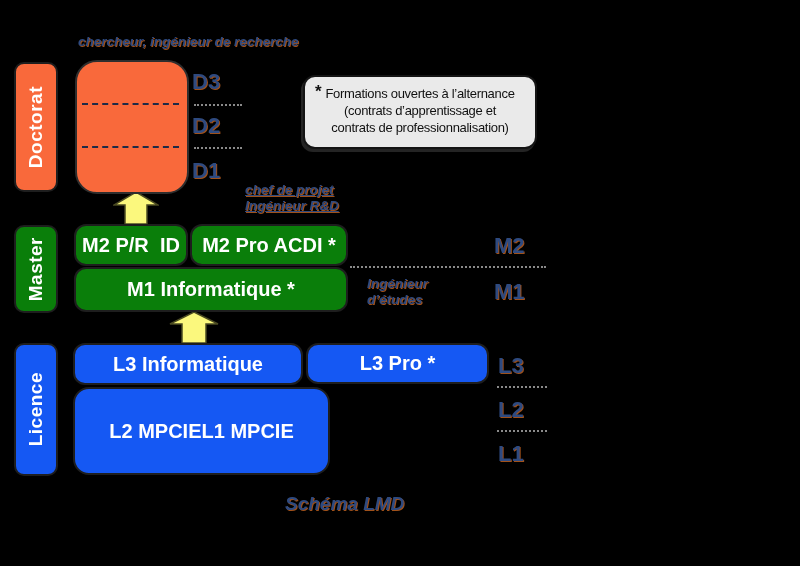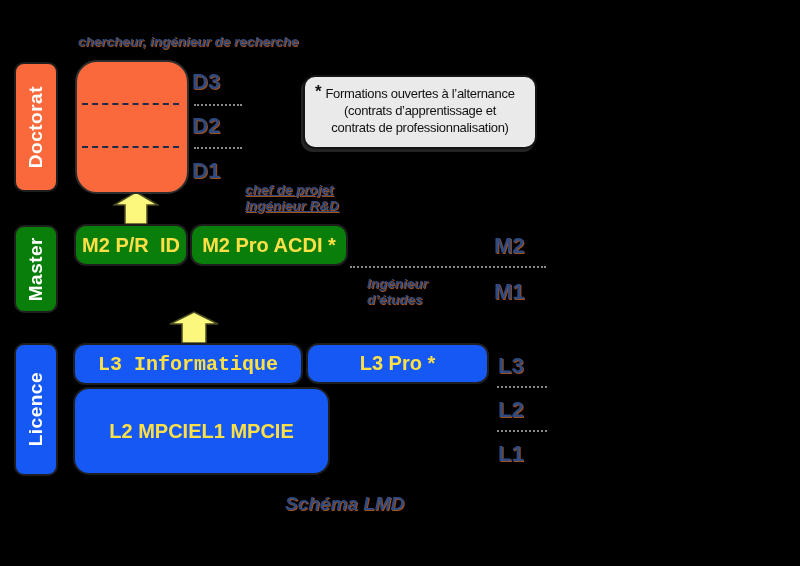--- a/index.html
+++ b/index.html
@@ -4,21 +4,21 @@
 <style>
   html,body{margin:0;padding:0;background:#000;}
   .stage{
     position:relative;width:800px;height:566px;background:#000;
     font-family:"Liberation Sans",sans-serif;overflow:hidden;
   }
   .abs{position:absolute;}
   
   .box{
     position:absolute;display:flex;align-items:center;justify-content:center;
-    color:#fde047;font-weight:bold;font-size:20px;text-align:center;
+    color:#ffffff;font-weight:bold;font-size:20px;text-align:center;
     border:2px solid #1e1e1e;border-radius:12px;box-sizing:border-box;
     white-space:pre;
   }
   .box.green{background:#0a7e0a;}
   .box.blue{background:#1558f3;}
   .box.indigo{background:#2d2dcf;border-radius:16px;}
   .box.orange{background:#f9693b;border-color:#2e2e2e;border-radius:22px;}
   .box .stack{display:flex;flex-direction:row;line-height:27px;}
   
   .vtrack{
@@ -99,31 +99,32 @@
     </div>
   </div>
 
   <div class="note ghost" style="left:245px;top:182px;text-decoration:underline;">
     <div>chef de projet</div>
     <div>Ingénieur R&amp;D</div>
   </div>
 
   <div class="box green" style="left:74px;top:224px;width:114px;height:42px;">M2 P/R  ID</div>
   <div class="box green" style="left:190px;top:224px;width:158px;height:42px;">M2 Pro ACDI *</div>
+  <div class="box green" style="left:74px;top:267px;width:274px;height:45px;">M1 Informatique *</div>
 
   <div class="lvl ghost" style="left:494px;top:233px;">M2</div>
   <div class="dotted" style="left:350px;top:266px;width:196px;"></div>
   <div class="lvl ghost" style="left:494px;top:279px;">M1</div>
 
   <div class="note ghost" style="left:367px;top:276px;">
     <div>Ingénieur</div>
     <div>d’études</div>
   </div>
 
-  <div class="box blue" style="left:73px;top:343px;width:230px;height:42px;font-family:Liberation Mono, monospace;">L3 Informatique</div>
+  <div class="box blue" style="left:73px;top:343px;width:230px;height:42px;">L3 Informatique</div>
   <div class="box blue" style="left:306px;top:343px;width:183px;height:41px;">L3 Pro *</div>
   <div class="box blue" style="left:73px;top:387px;width:257px;height:88px;border-radius:16px;">
     <div class="stack">
       <span>L2 MPCIE</span>
       <span>L1 MPCIE</span>
     </div>
   </div>
 
   <div class="lvl ghost" style="left:498px;top:353px;">L3</div>
   <div class="dotted" style="left:497px;top:386px;width:50px;"></div>

